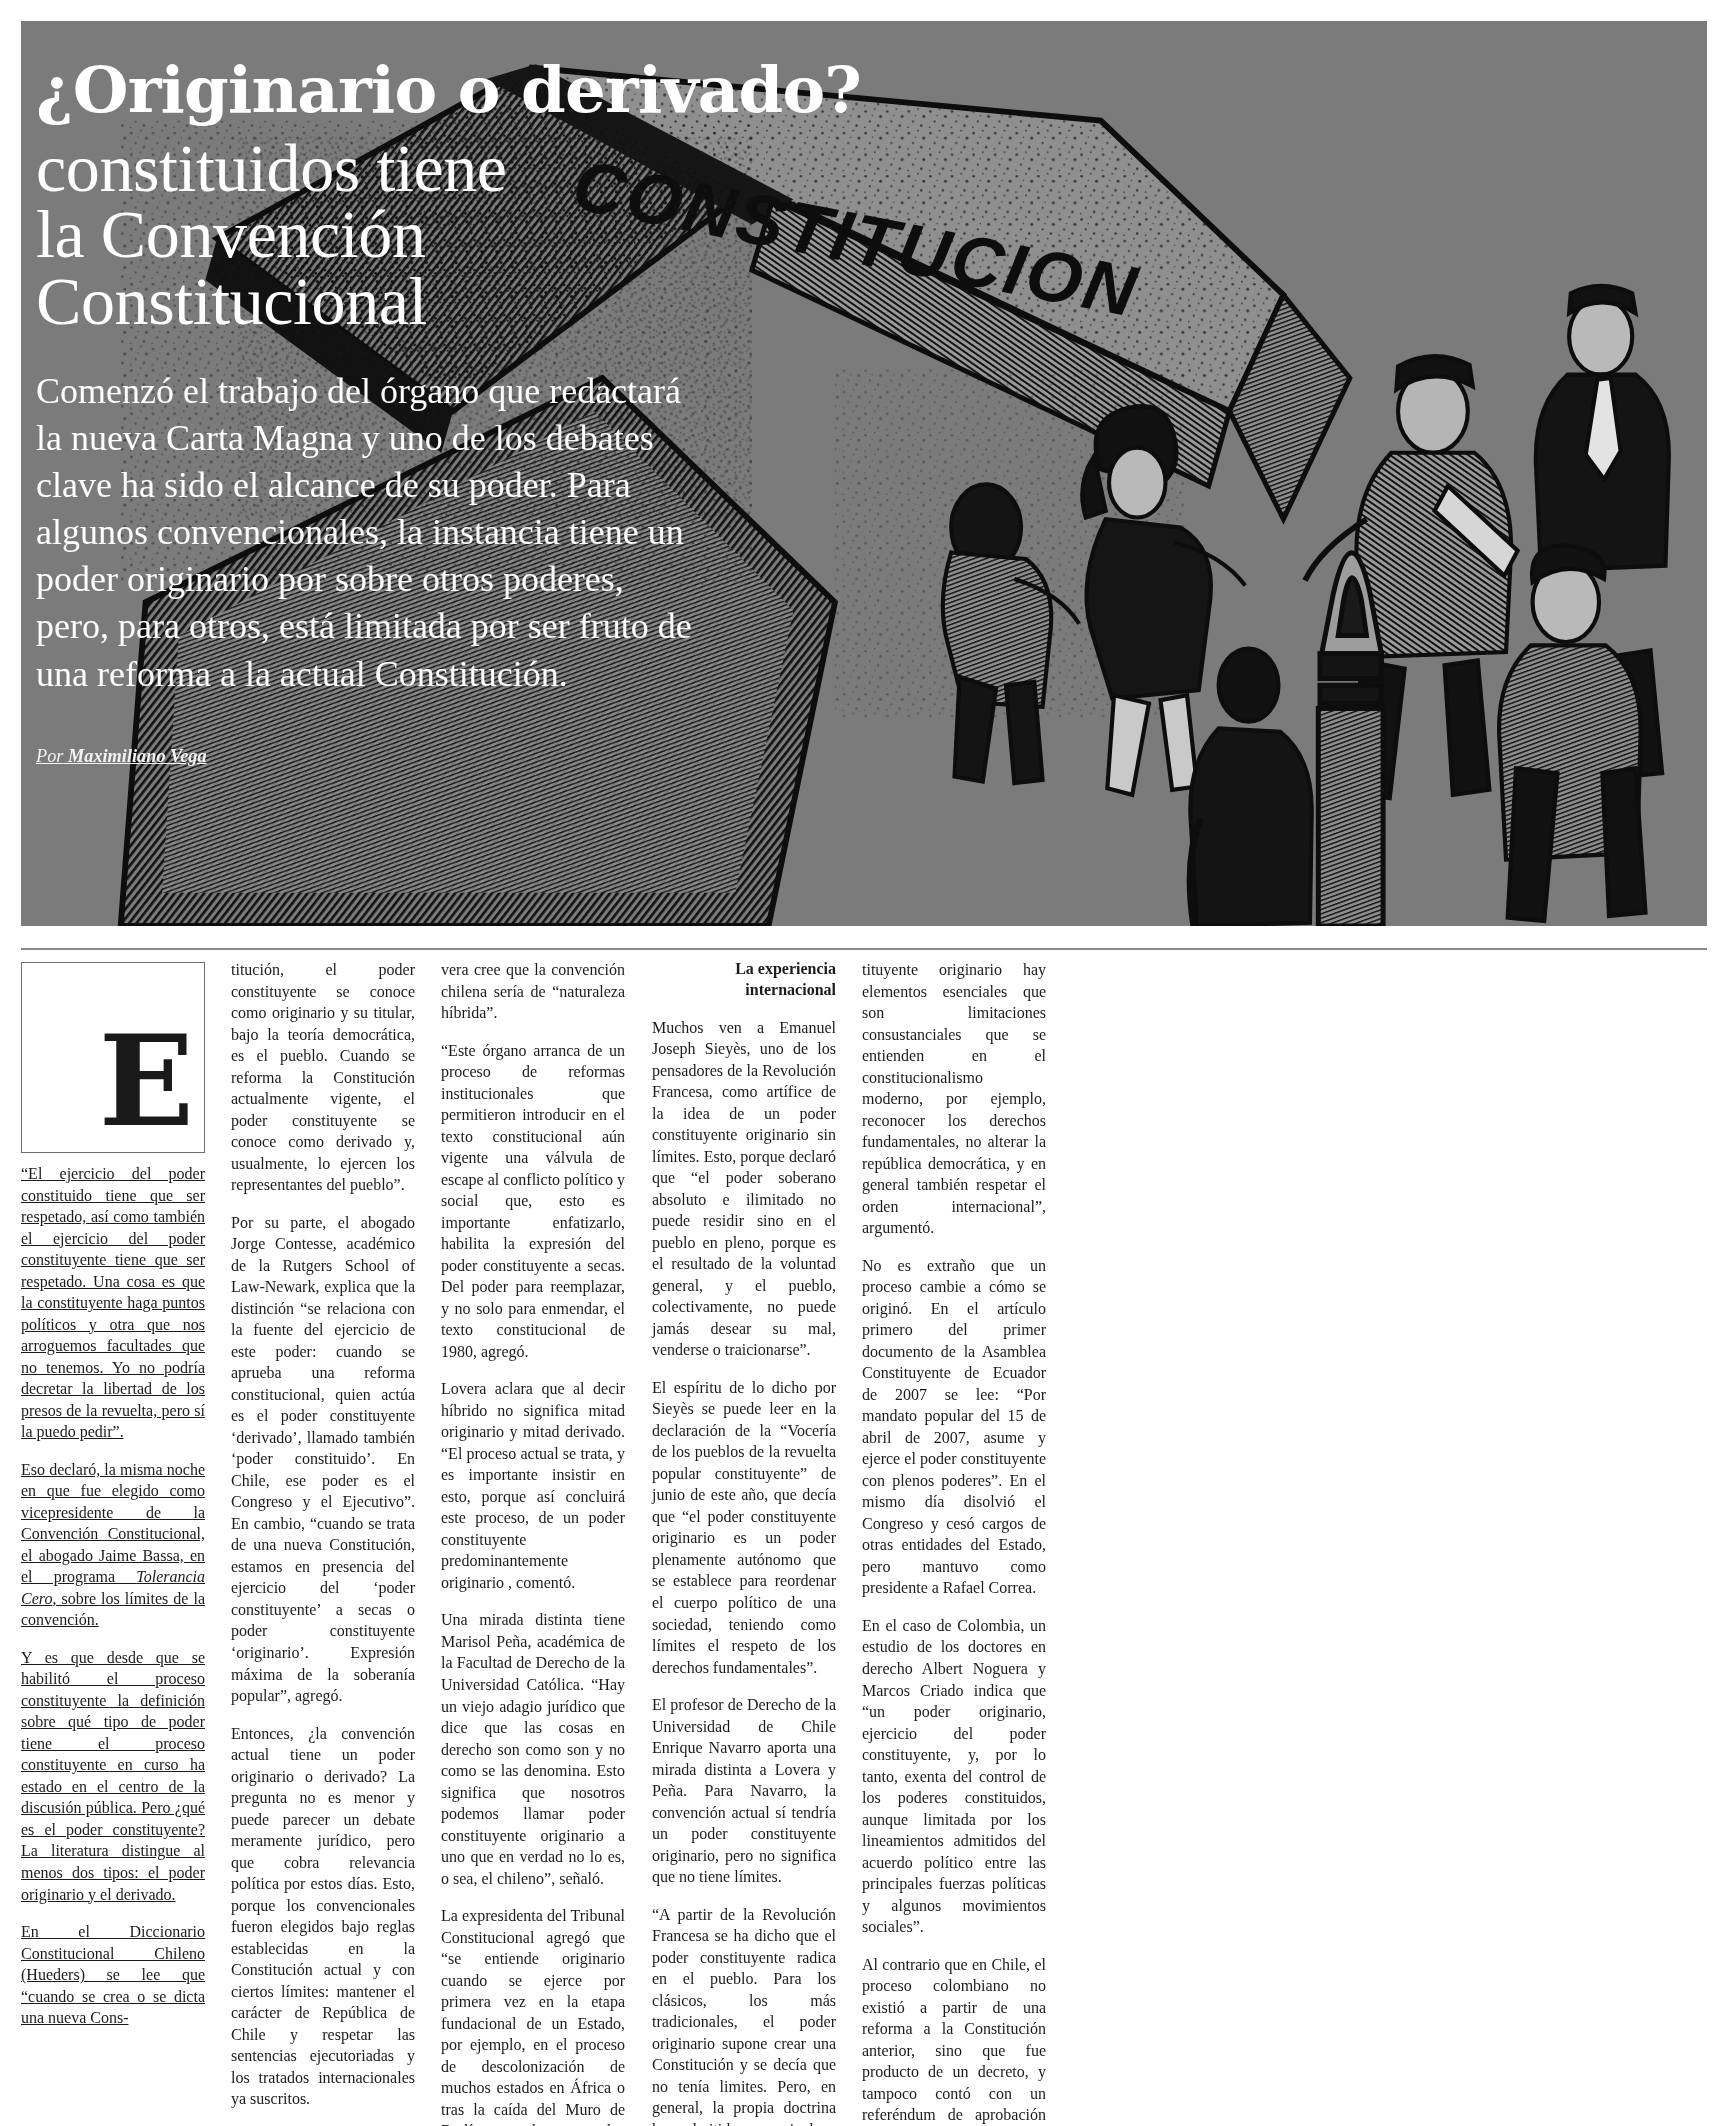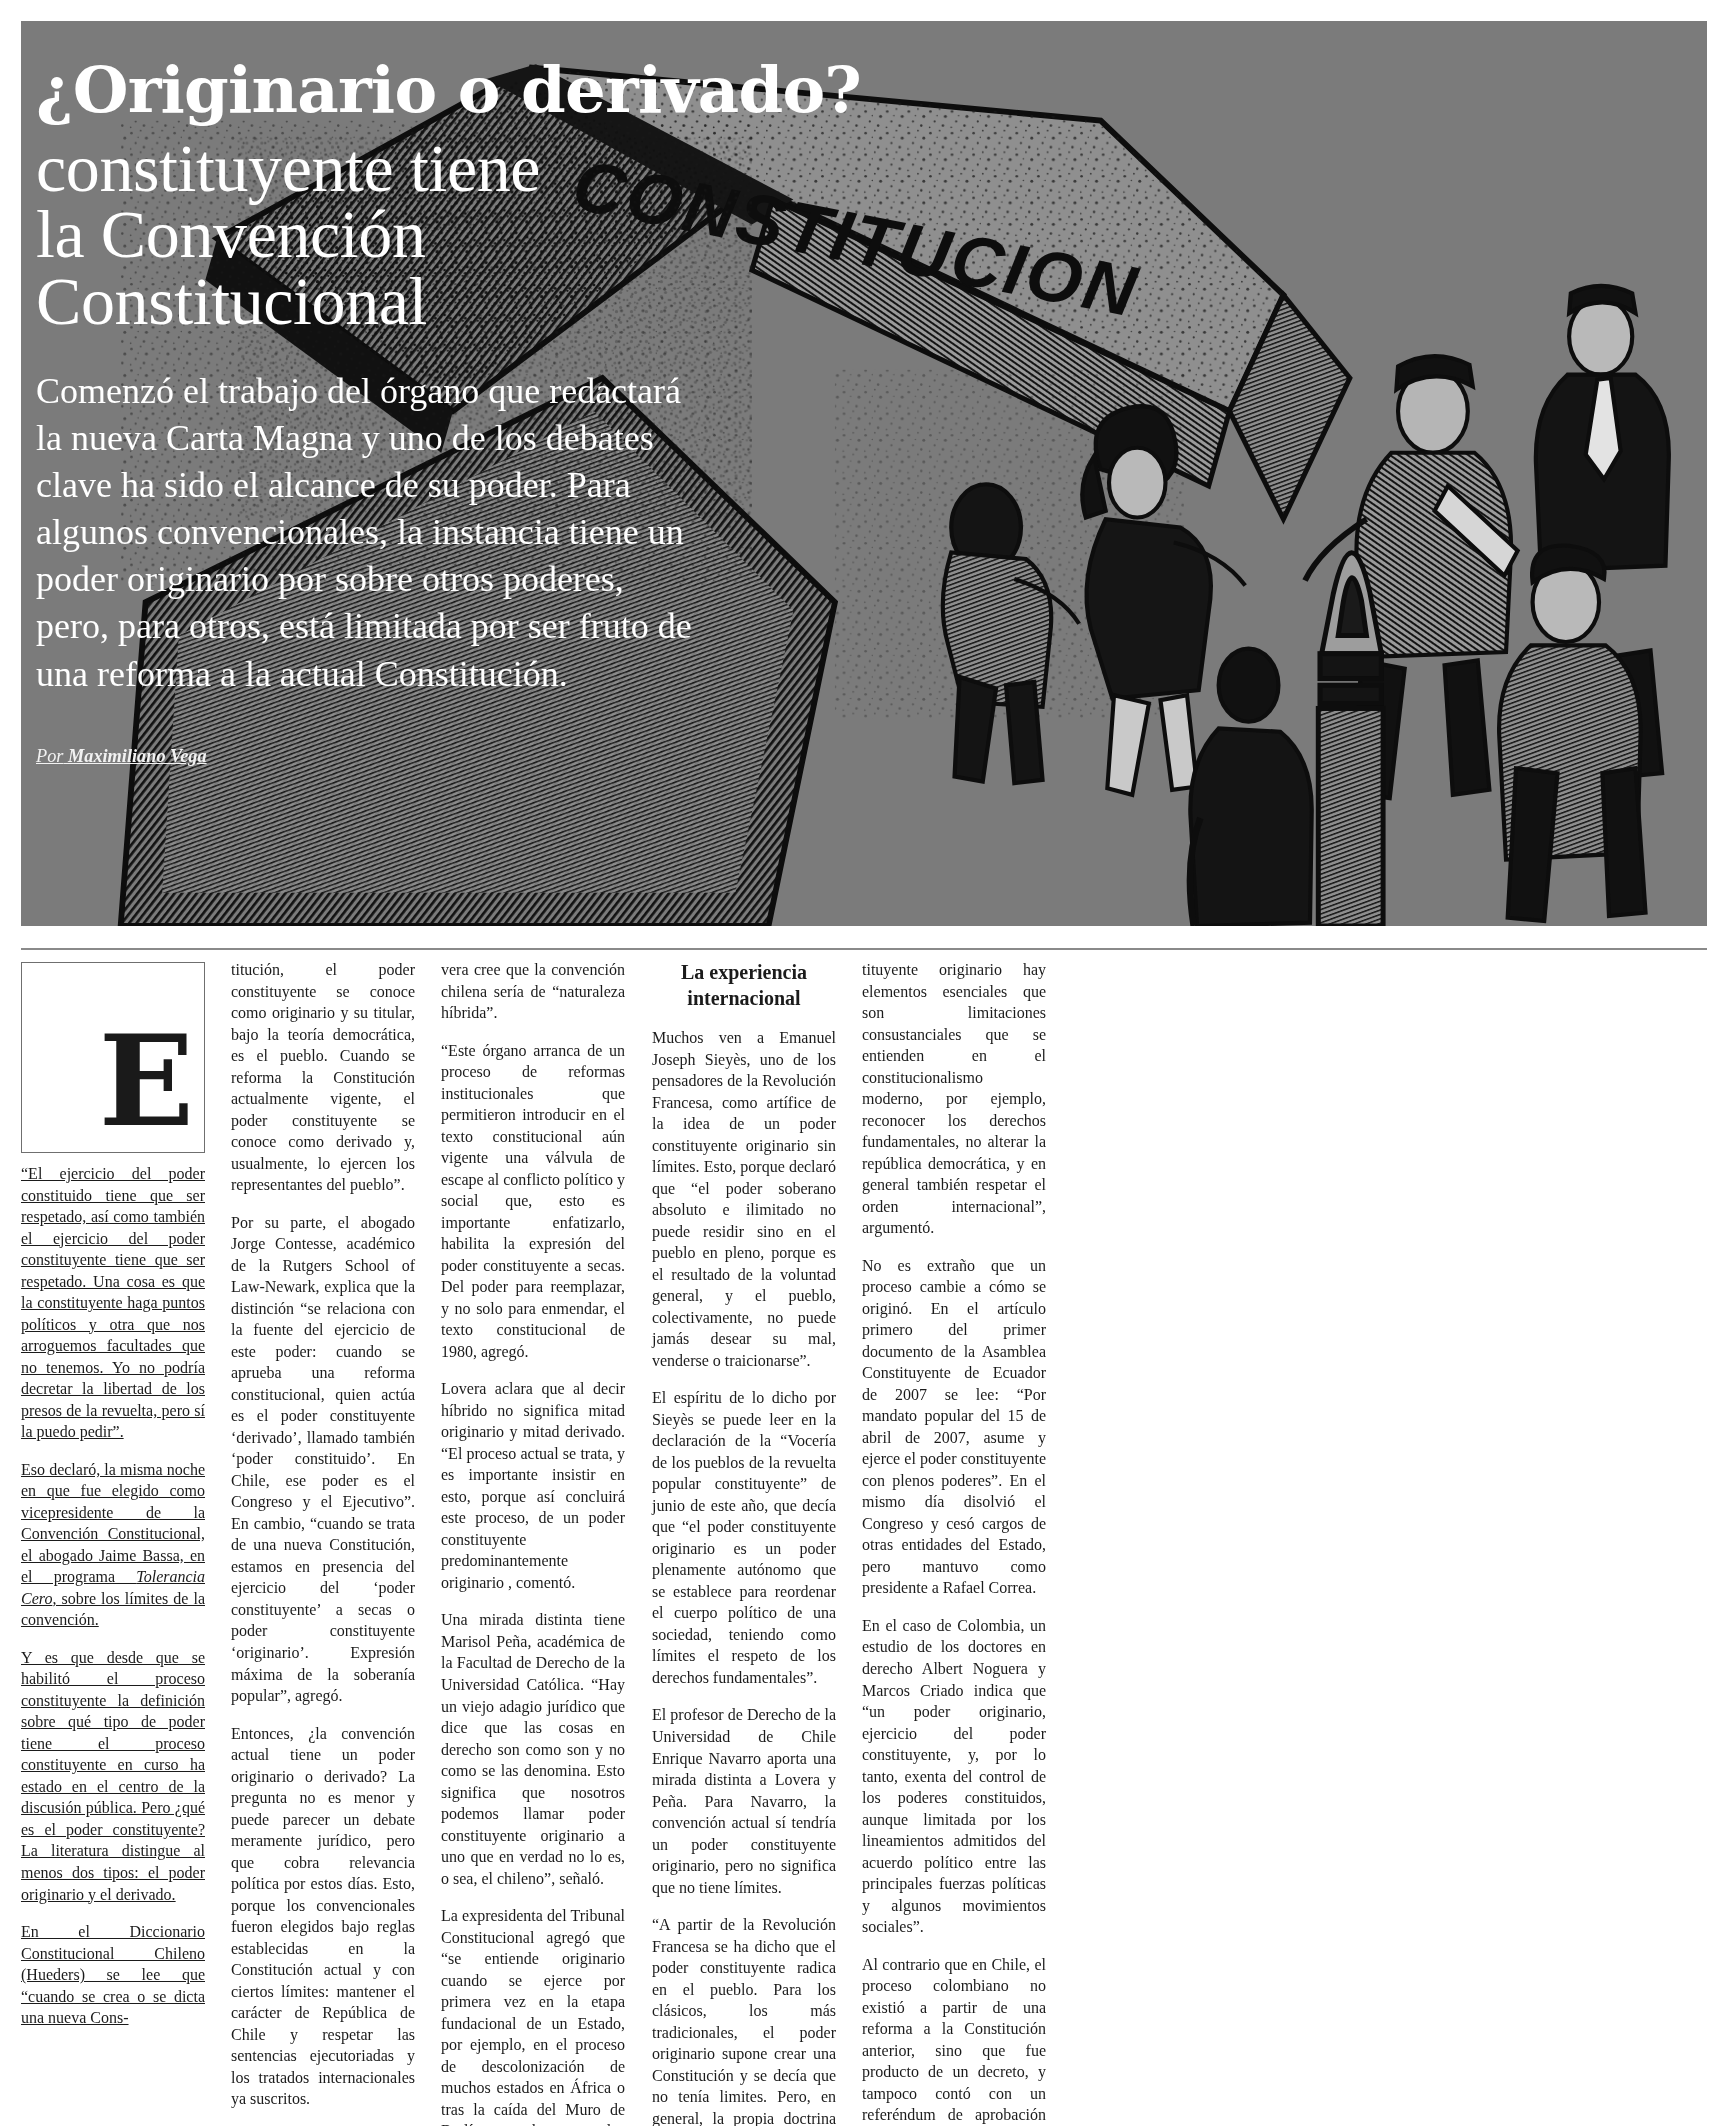--- a/index.html
+++ b/index.html
@@ -96,23 +96,23 @@
     color:#1b1b1b;
     text-align:justify;
     -webkit-hyphens:auto;hyphens:auto;
     box-sizing:border-box;
   }
   .col p{margin:0;text-indent:0;}
   .col p + p{margin-top:16px;}
   .col i{font-style:italic;}
   .subhead{
     font-weight:700;
-    font-size:20px;
+    font-size:16px;
     line-height:1.3;
-    text-align:center;
+    text-align:right;
     margin:0 0 0.8px 0;
   }
 
   
   #col1{left:0px;   padding-top:204px;text-decoration:underline;}
   #col2{left:210px; padding-top:0px;}
   #col3{left:420px; padding-top:0px;}
   #col4{left:631px; padding-top:0px;}
   #col5{left:841px;padding-top:0px;}
 </style>
@@ -251,21 +251,21 @@
         </g>
 
         <rect x="260" y="140" width="620" height="460" fill="url(#speckdense)" opacity="0.25"></rect>
       </svg>
     </div>
 
     <div class="hero-text">
       <div class="kicker">¿Originario o derivado?</div>
 
       <div class="headline">
-        <span>constituyente tiene</span>
+        <span>constituidos tiene</span>
         <span>la Convención</span>
         <span>Constitucional</span>
       </div>
 
       <div class="deck">Comenzó el trabajo del órgano que redactará la nueva Carta Magna y uno de los debates clave ha sido el alcance de su poder. Para algunos convencionales, la instancia tiene un poder originario por sobre otros poderes, pero, para otros, está limitada por ser fruto de una reforma a la actual Constitución.</div>
 
       <div class="byline">
         <span>Por</span>
         <b>Maximiliano Vega</b>
       </div>

